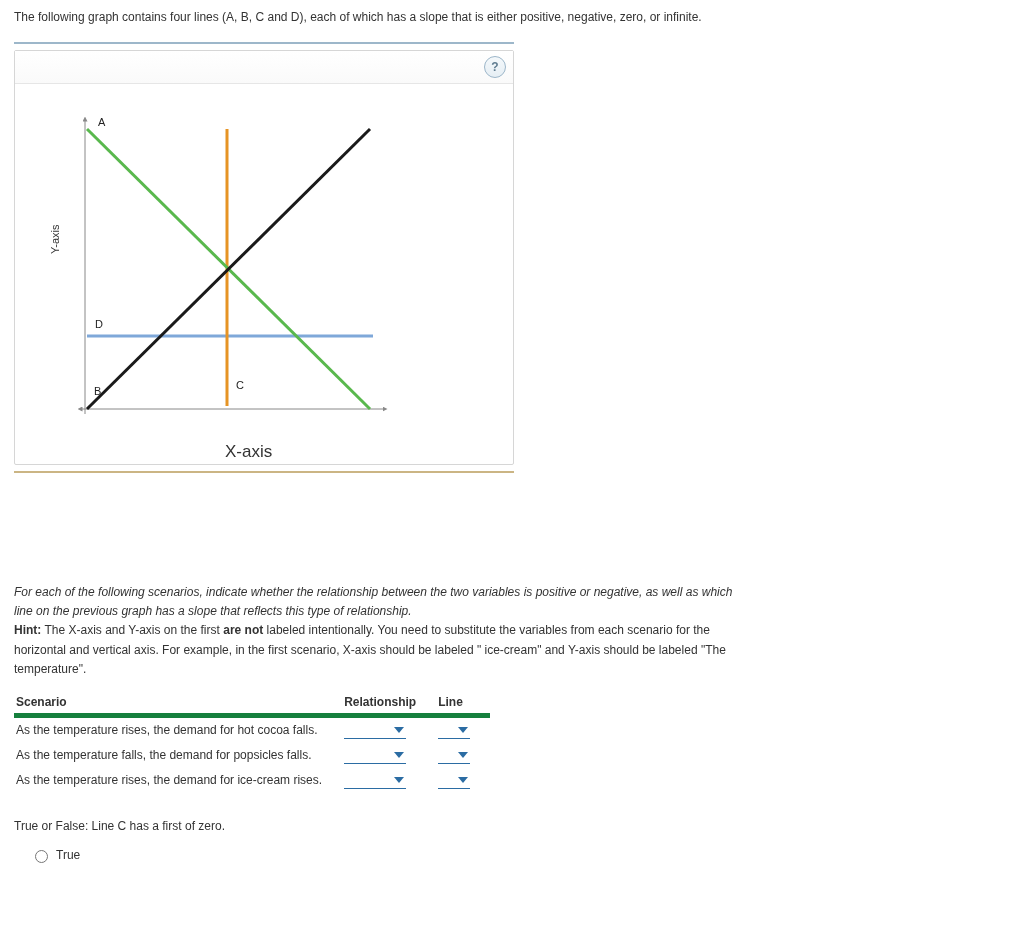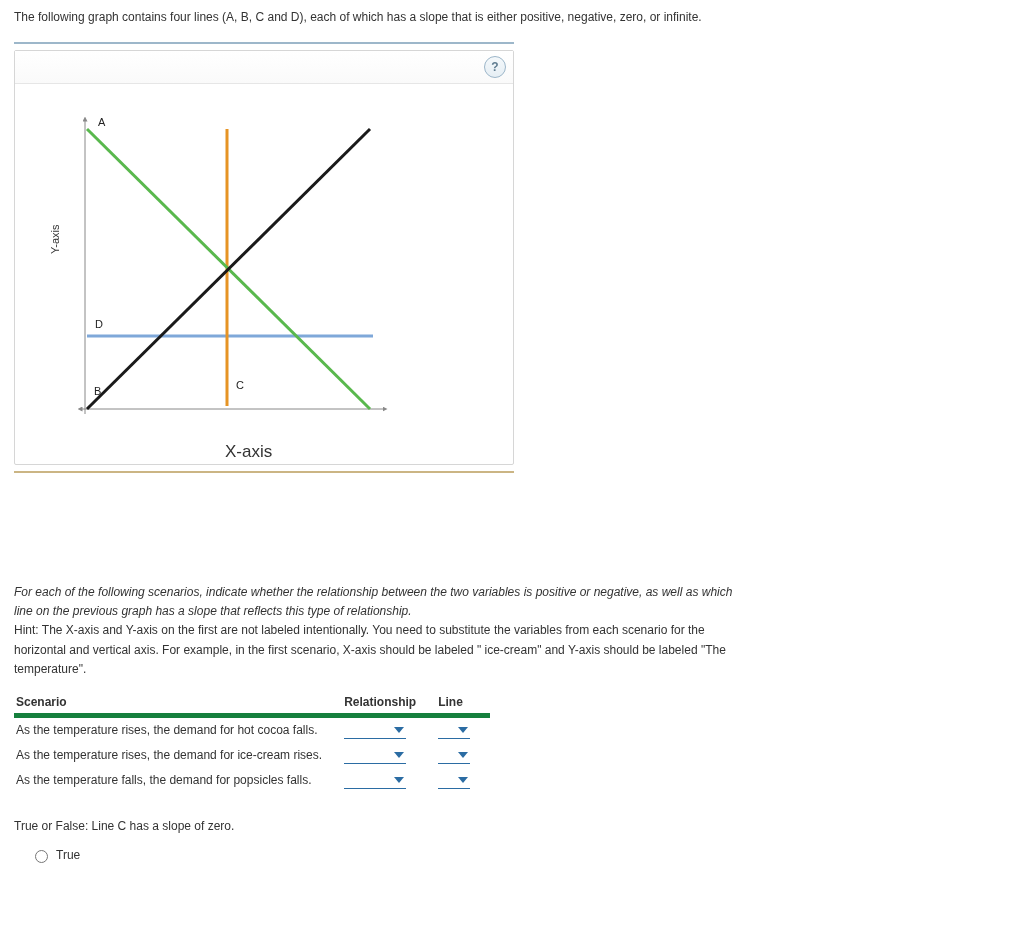--- a/index.html
+++ b/index.html
@@ -67,21 +67,21 @@
   }
   .xlabel {
     position: absolute;
     left: 210px; top: 358px;
     font-size: 17px;
   }
 
   .bottom-block { margin-top: 110px; width: 720px;}
   .italic { font-style: italic; line-height:1.6;}
   .para { margin-bottom: 12px; line-height:1.6;}
-  .bold { font-weight: normal; }
+  .bold { font-weight: bold; }
 
   table.scen {
     border-collapse: collapse;
     margin-top: 6px;
     margin-bottom: 26px;
   }
   table.scen th {
     text-align: left;
     font-weight: bold;
     padding: 4px 20px 4px 2px;
@@ -187,38 +187,38 @@
       <tr>
         <td>As the temperature rises, the demand for hot cocoa falls.</td>
         <td><span class="dropdown">
               <span class="caret"></span>
             </span></td>
         <td><span class="dropdown narrow">
               <span class="caret"></span>
             </span></td>
       </tr>
       <tr>
+        <td>As the temperature falls, the demand for popsicles falls.</td>
+        <td><span class="dropdown">
+              <span class="caret"></span>
+            </span></td>
+        <td><span class="dropdown narrow">
+              <span class="caret"></span>
+            </span></td>
+      </tr>
+      <tr>
         <td>As the temperature rises, the demand for ice-cream rises.</td>
         <td><span class="dropdown">
               <span class="caret"></span>
             </span></td>
         <td><span class="dropdown narrow">
               <span class="caret"></span>
             </span></td>
       </tr>
-      <tr>
-        <td>As the temperature falls, the demand for popsicles falls.</td>
-        <td><span class="dropdown">
-              <span class="caret"></span>
-            </span></td>
-        <td><span class="dropdown narrow">
-              <span class="caret"></span>
-            </span></td>
-      </tr>
     </tbody>
   </table>
 
-  <div class="tf">True or False: Line C has a slope of zero.</div>
+  <div class="tf">True or False: Line C has a first of zero.</div>
   <label class="radio-row">
     <input type="radio" name="tf" style="">
     <span>True</span>
   </label>
 </div>
 
 </body></html>

